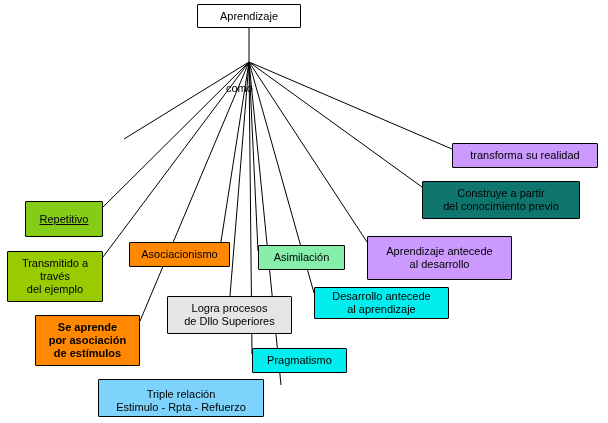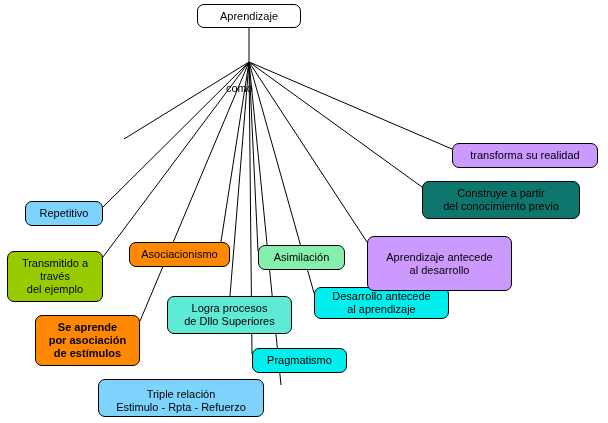--- a/index.html
+++ b/index.html
@@ -20,21 +20,21 @@
     left: 0;
     top: 0;
     width: 608px;
     height: 423px;
     pointer-events: none;
   }
   .node {
     position: absolute;
     box-sizing: border-box;
     border: 1px solid #000000;
-    border-radius: 7px;
+    border-radius: 1px;
     display: flex;
     align-items: center;
     justify-content: center;
     text-align: center;
     font-size: 11px;
     line-height: 13px;
     color: #000000;
     padding: 2px 4px;
     white-space: pre-line;
   }
@@ -66,34 +66,34 @@
       <line x1="249" y1="62" x2="281" y2="385" stroke="#000000" stroke-width="1"></line>
       <line x1="249" y1="62" x2="252" y2="354" stroke="#000000" stroke-width="1"></line>
       <line x1="249" y1="62" x2="258" y2="251" stroke="#000000" stroke-width="1"></line>
       <line x1="249" y1="62" x2="314" y2="293" stroke="#000000" stroke-width="1"></line>
       <line x1="249" y1="62" x2="367" y2="242" stroke="#000000" stroke-width="1"></line>
       <line x1="249" y1="62" x2="422" y2="187" stroke="#000000" stroke-width="1"></line>
       <line x1="249" y1="62" x2="452" y2="149" stroke="#000000" stroke-width="1"></line>
     </svg>
   <div class="link-label" style="left: 226px; top: 46px;">como</div>
 <div class="node" style="left: 197px; top: 4px; width: 104px; height: 24px; background: rgb(255, 255, 255);"><span class="node-label">Aprendizaje</span></div>
-    <div class="node" style="left: 25px; top: 201px; width: 78px; height: 25px; background: #7dd3fc;"><span class="node-label">Repetitivo</span></div>
+    <div class="node" style="left: 25px; top: 201px; width: 78px; height: 36px; background: #84cc16; text-decoration: underline;"><span class="node-label">Repetitivo</span></div>
     <div class="node" style="left: 7px; top: 251px; width: 96px; height: 51px; background: rgb(153, 204, 0);"><span class="node-label">Transmitido a
 través
 del ejemplo</span></div>
     <div class="node" style="left: 119px; top: 242px; width: 101px; height: 25px; background: rgb(255, 136, 0); margin-left: 10px;"><span class="node-label">Asociacionismo</span></div>
     <div class="node" style="left: 35px; top: 315px; width: 105px; height: 51px; background: rgb(255, 136, 0); font-weight: bold;"><span class="node-label">Se aprende
 por asociación
 de estímulos</span></div>
-    <div class="node" style="left: 167px; top: 296px; width: 125px; height: 38px; background: #5eead4;"><span class="node-label">Logra procesos
+    <div class="node" style="left: 167px; top: 296px; width: 125px; height: 38px; background: #e5e5e5;"><span class="node-label">Logra procesos
 de Dllo Superiores</span></div>
     <div class="node" style="left: 98px; top: 379px; width: 166px; height: 38px; background: #7dd3fc; align-items: flex-end;"><span class="node-label">Triple relación
 Estimulo - Rpta - Refuerzo</span></div>
     <div class="node" style="left: 252px; top: 348px; width: 95px; height: 25px; background: rgb(0, 238, 238);"><span class="node-label">Pragmatismo</span></div>
     <div class="node" style="left: 258px; top: 245px; width: 87px; height: 25px; background: #86efac;"><span class="node-label">Asimilación</span></div>
     <div class="node" style="left: 314px; top: 287px; width: 135px; height: 32px; background: rgb(0, 238, 238);"><span class="node-label">Desarrollo antecede
 al aprendizaje</span></div>
-    <div class="node" style="left: 367px; top: 236px; width: 145px; height: 55px; background: rgb(204, 153, 255);"><span class="node-label">Aprendizaje antecede
+    <div class="node" style="left: 367px; top: 236px; width: 145px; height: 44px; background: rgb(204, 153, 255);"><span class="node-label">Aprendizaje antecede
 al desarrollo</span></div>
     <div class="node" style="left: 422px; top: 181px; width: 158px; height: 38px; background: #0f766e;"><span class="node-label">Construye a partir
 del conocimiento previo</span></div>
     <div class="node" style="left: 452px; top: 143px; width: 146px; height: 25px; background: rgb(204, 153, 255);"><span class="node-label">transforma su realidad</span></div>
   </div>
 
 </body></html>

